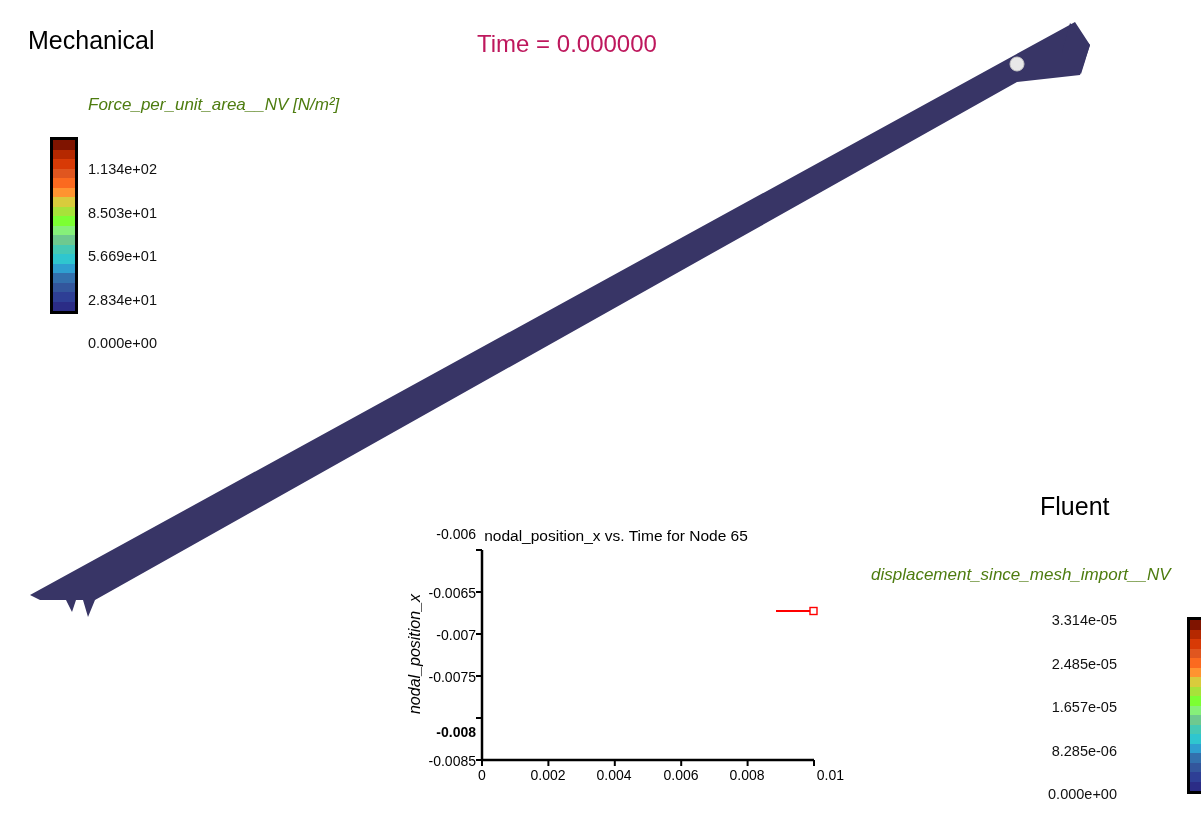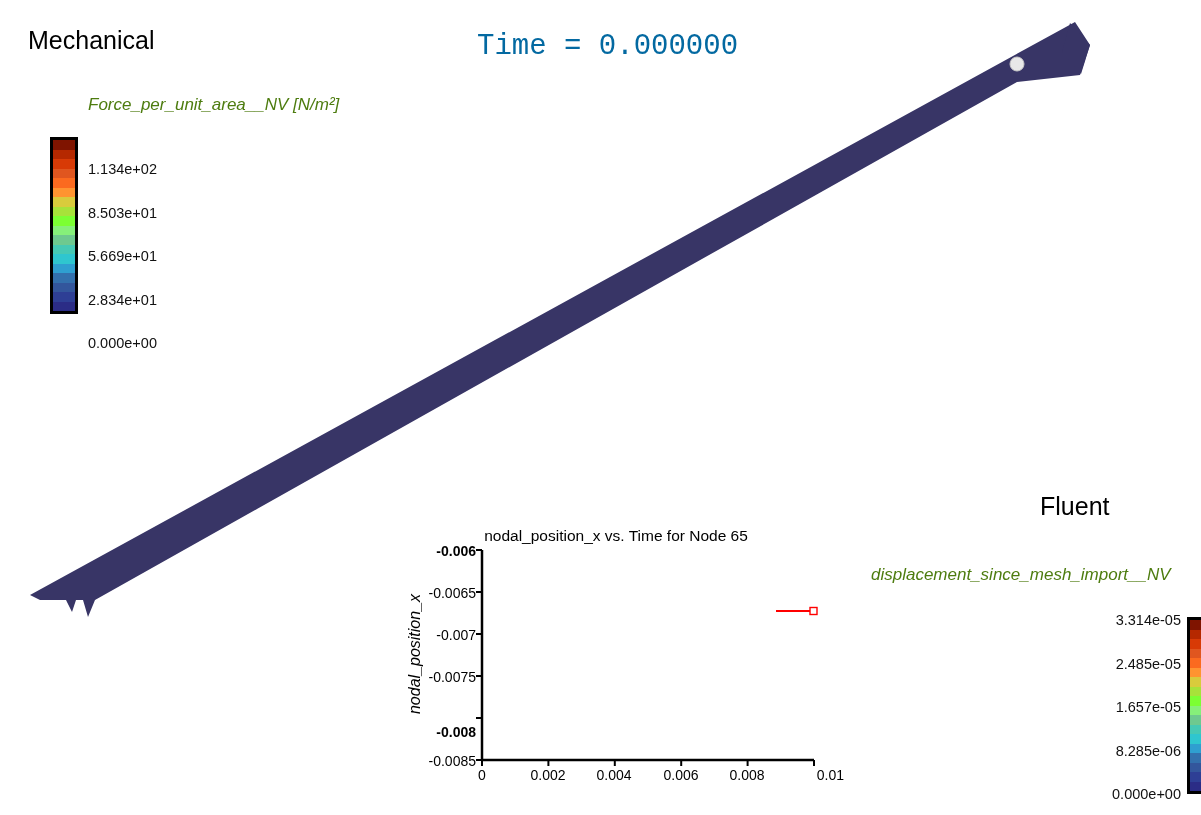--- a/index.html
+++ b/index.html
@@ -31,24 +31,23 @@
     letter-spacing: 0px;
   }
   #mechanical-title { left: 28px; top: 26px; }
   #fluent-title { left: 1040px; top: 492px; }
 
   
   #time-readout {
     position: absolute;
     left: 477px;
     top: 30px;
-    font-size: 29px;
-    color: #0369a1;
-    white-space: nowrap;
-    font-family: Liberation Mono, monospace;
+    font-size: 24px;
+    color: #be185d;
+    white-space: nowrap;
   }
 
   
   .legend { position: absolute; }
 
   .legend-title {
     position: absolute;
     font-size: 17px;
     color: #4d7c0f;
     white-space: nowrap;
@@ -78,21 +77,21 @@
   .legend-tick.right-aligned { text-align: right; }
 
   
   #legend-mechanical .legend-title { left: 55px; top: 95px; }
   #legend-mechanical .colorbar { left: 17px; top: 137px; width: 28px; height: 177px; }
   #legend-mechanical .legend-tick { left: 55px; margin-top: 29px; }
 
   
   #legend-fluent .legend-title { left: 838px; top: 565px; }
   #legend-fluent .colorbar { left: 1154px; top: 617px; width: 28px; height: 177px; }
-  #legend-fluent .legend-tick { left: 1008px; width: 140px; text-align: right; }
+  #legend-fluent .legend-tick { left: 944px; width: 140px; text-align: right; }
 
   
   #beam-view {
     position: absolute;
     left: 0; top: 0;
     width: 1201px;
     height: 815px;
     pointer-events: none;
   }
 
@@ -271,21 +270,21 @@
           <line x1="86" x2="86" y1="233" y2="239" stroke="#000000" stroke-width="2"></line>
           <line x1="152.4" x2="152.4" y1="233" y2="239" stroke="#000000" stroke-width="2"></line>
           <line x1="218.8" x2="218.8" y1="233" y2="239" stroke="#000000" stroke-width="2"></line>
           <line x1="285.2" x2="285.2" y1="233" y2="239" stroke="#000000" stroke-width="2"></line>
           <line x1="351.6" x2="351.6" y1="233" y2="239" stroke="#000000" stroke-width="2"></line>
           <line x1="418" x2="418" y1="233" y2="239" stroke="#000000" stroke-width="2"></line>
         </g>
       <g id="plot-series"></g>
     </svg>
 
-    <div class="axis-tick-label ytick-label" style="left:-4px; top:17px; width:84px;font-weight:bold;">-0.006</div>
+    <div class="axis-tick-label ytick-label" style="left:-4px; top:0; width:84px;">-0.006</div>
     <div class="axis-tick-label ytick-label" style="left:-4px; top:59px; width:84px;">-0.0065</div>
     <div class="axis-tick-label ytick-label" style="left:-4px; top:101px; width:84px;">-0.007</div>
     <div class="axis-tick-label ytick-label" style="left:-4px; top:143px; width:84px;">-0.0075</div>
     <div class="axis-tick-label ytick-label" style="left:-4px; top:198px; width:84px;font-weight:bold;">-0.008</div>
     <div class="axis-tick-label ytick-label" style="left:-4px; top:227px; width:84px;">-0.0085</div>
 
     <div class="axis-tick-label xtick-label" style="left:56px; top:241px; width:60px;">0</div>
     <div class="axis-tick-label xtick-label" style="left:122px; top:241px; width:60px;">0.002</div>
     <div class="axis-tick-label xtick-label" style="left:188px; top:241px; width:60px;">0.004</div>
     <div class="axis-tick-label xtick-label" style="left:255px; top:241px; width:60px;">0.006</div>

